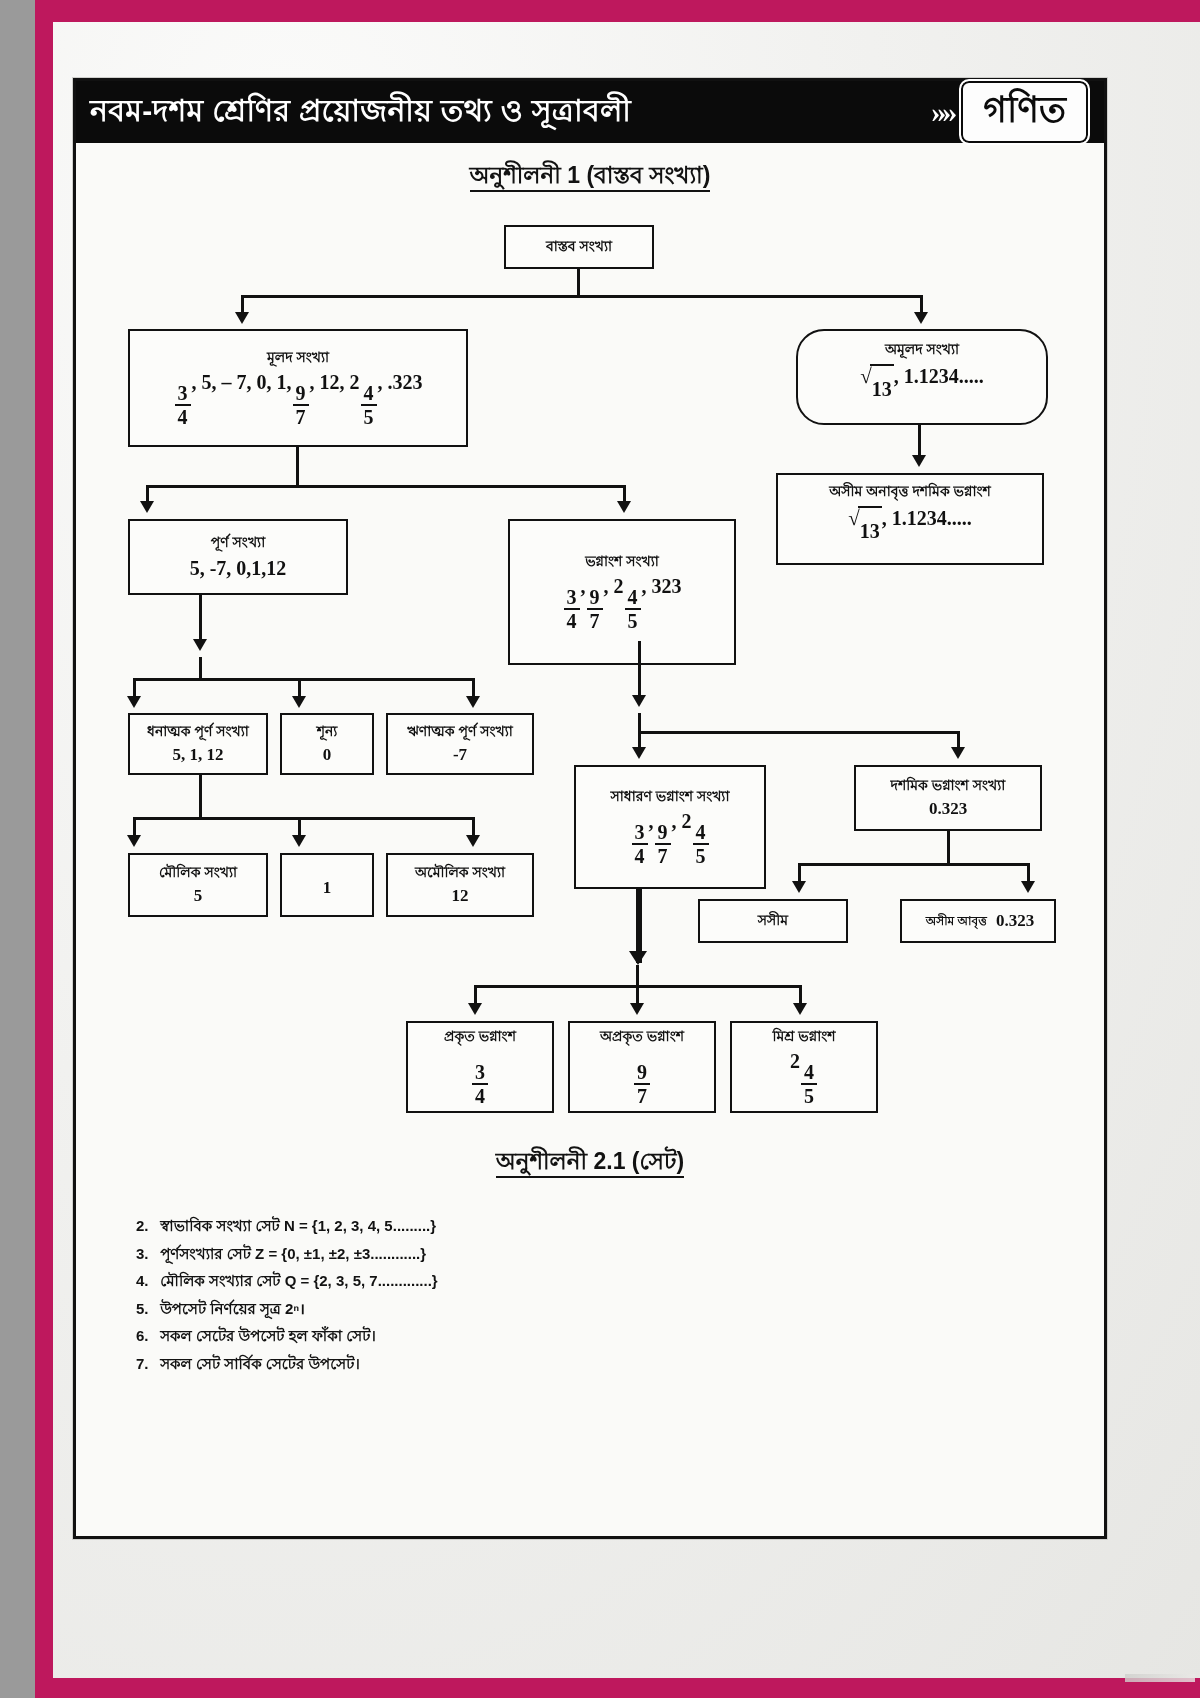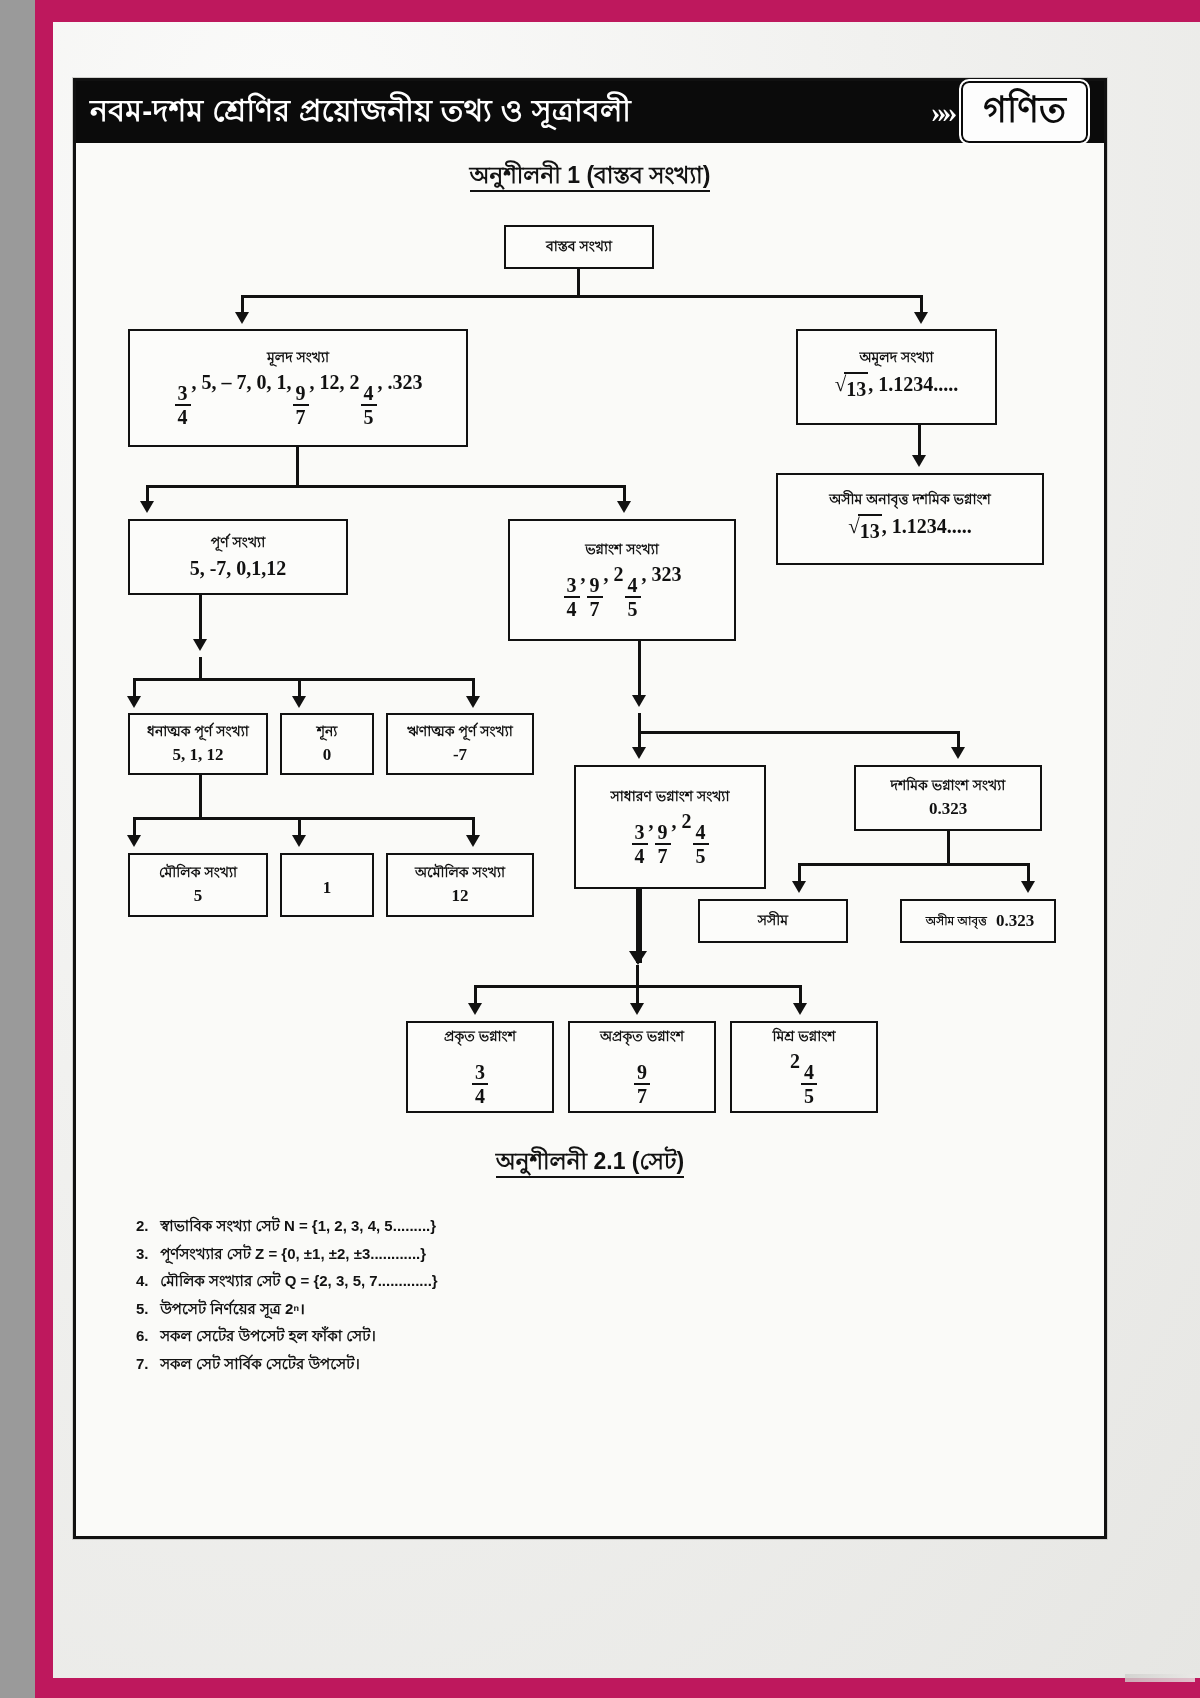--- a/index.html
+++ b/index.html
@@ -63,21 +63,21 @@
     white-space:nowrap;
   }
   .bx .val.small{font-size:17px;}
   
   .frac{display:inline-flex;flex-direction:column;vertical-align:-0.55em;
         text-align:center;margin:0 1px;line-height:1;}
   .frac .n{border-bottom:2px solid #111;padding:0 3px 1px 3px;}
   .frac .d{padding:1px 3px 0 3px;}
   .rad{display:inline-flex;align-items:flex-start;}
   .rad .sign{font-size:1.05em;margin-right:-2px;}
-  .rad .body{border-top:2px solid #111;padding:4px 2px;text-align:center;}
+  .rad .body{border-top:2px solid #111;padding:12px 2px;text-align:center;}
   
   .ln{position:absolute;background:#111;}
   .arw{position:absolute;width:0;height:0;
        border-left:7px solid transparent;border-right:7px solid transparent;
        border-top:12px solid #111;}
   
   .notes{position:absolute;left:60px;top:1135px;width:640px;}
   .note-item{
     font-size:15px;font-weight:bold;color:#121212;margin-bottom:8px;
     font-family:"Liberation Sans","DejaVu Sans",sans-serif;line-height:1.3;
@@ -127,21 +127,21 @@
           </span>, 5, – 7, 0, 1,<span class="frac">
             <span class="n">9</span>
             <span class="d">7</span>
           </span>, 12, 2<span class="frac">
             <span class="n">4</span>
             <span class="d">5</span>
           </span>, .323
       </div>
     </div>
 
-    <div class="bx" style="left:720px;top:248px;width:201px;height:96px;">
+    <div class="bx" style="left:720px;top:248px;width:252px;height:96px;border-radius:28px;">
       <div class="cap">অমূলদ সংখ্যা</div>
       <div class="val">
         <span class="rad">
             <span class="sign">√</span>
             <span class="body">13</span>
           </span>, 1.1234.....
       </div>
     </div>
 
     <div class="ln" style="left:842px;top:344px;width:3px;height:36px;"></div>
@@ -162,21 +162,21 @@
     <div class="ln" style="left:70px;top:404px;width:3px;height:20px;"></div>
     <div class="arw" style="left:64px;top:420px;"></div>
     <div class="ln" style="left:547px;top:404px;width:3px;height:20px;"></div>
     <div class="arw" style="left:541px;top:420px;"></div>
 
     <div class="bx" style="left:52px;top:438px;width:220px;height:76px;">
       <div class="cap">পূর্ণ সংখ্যা</div>
       <div class="val">5, -7, 0,1,12</div>
     </div>
 
-    <div class="bx" style="left:432px;top:438px;width:228px;height:122px;">
+    <div class="bx" style="left:432px;top:438px;width:228px;height:146px;">
       <div class="cap">ভগ্নাংশ সংখ্যা</div>
       <div class="val">
         <span class="frac">
             <span class="n">3</span>
             <span class="d">4</span>
           </span>,<span class="frac">
             <span class="n">9</span>
             <span class="d">7</span>
           </span>, 2<span class="frac">
             <span class="n">4</span>

